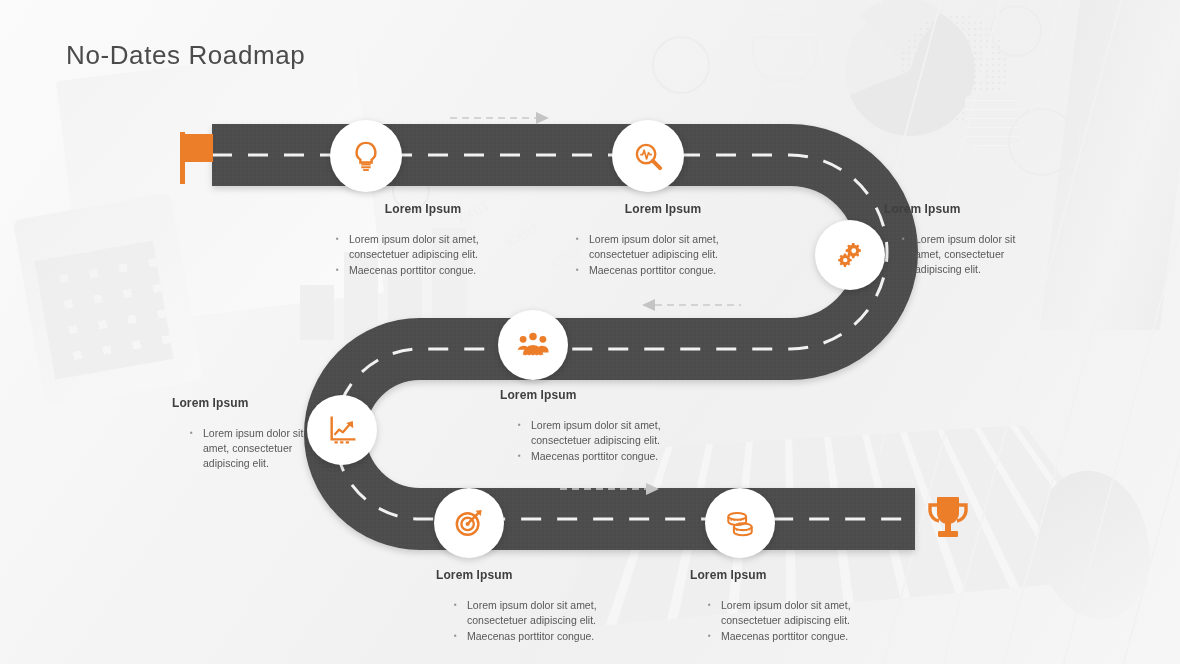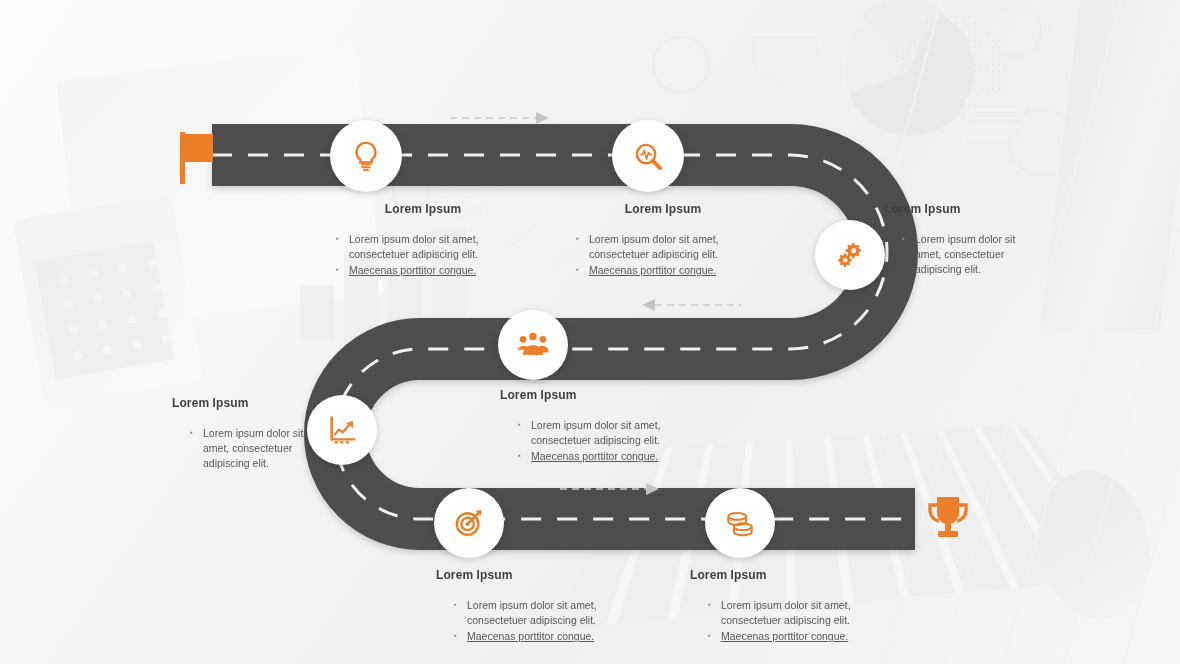--- a/index.html
+++ b/index.html
@@ -203,21 +203,21 @@
     padding: 0;
     list-style: none;
   }
   .block li {
     position: relative;
     padding-left: 15px;
     font-size: 10.5px;
     line-height: 15px;
     color: #585858;
   }
-  .block li + li { margin-top: 1px; text-decoration: underline; }
+  .block li + li { margin-top: 1px; }
   .block li::before {
     content: "▪";
     position: absolute;
     left: 2px;
     top: -1px;
     font-size: 8px;
     color: #8d8d8d;
     line-height: 16px;
   }
 
@@ -246,20 +246,21 @@
     <div class="bg-shape bg-ring bg-ring-a"></div>
     <div class="bg-shape bg-ring bg-ring-b"></div>
     <div class="bg-shape bg-ring bg-ring-c"></div>
     <div class="bg-shape bg-ring bg-ring-d"></div>
     <div class="bg-shape bg-diag-lines"></div>
     <div class="bg-watermark" style="left:455px; top:205px;">XX01</div>
     <div class="bg-watermark" style="left:505px; top:228px;">XX02</div>
     <div class="bg-watermark" style="left:548px; top:250px;">XX03</div>
   </div>
 
+  <div class="title">No-Dates Roadmap</div>
 
   <svg class="road-svg" viewBox="0 0 1180 664">
     <defs>
       <filter id="roadShadow" x="-12%" y="-12%" width="126%" height="126%">
         <feDropShadow dx="0" dy="3" stdDeviation="3" flood-color="#000000" flood-opacity="0.16"></feDropShadow>
       </filter>
       <pattern id="asphalt" width="4" height="4" patternUnits="userSpaceOnUse">
         <rect width="4" height="4" fill="#4d4d4d"></rect>
         <circle cx="1" cy="1" r="0.5" fill="#585858"></circle>
         <circle cx="3" cy="3" r="0.5" fill="#444444"></circle>

